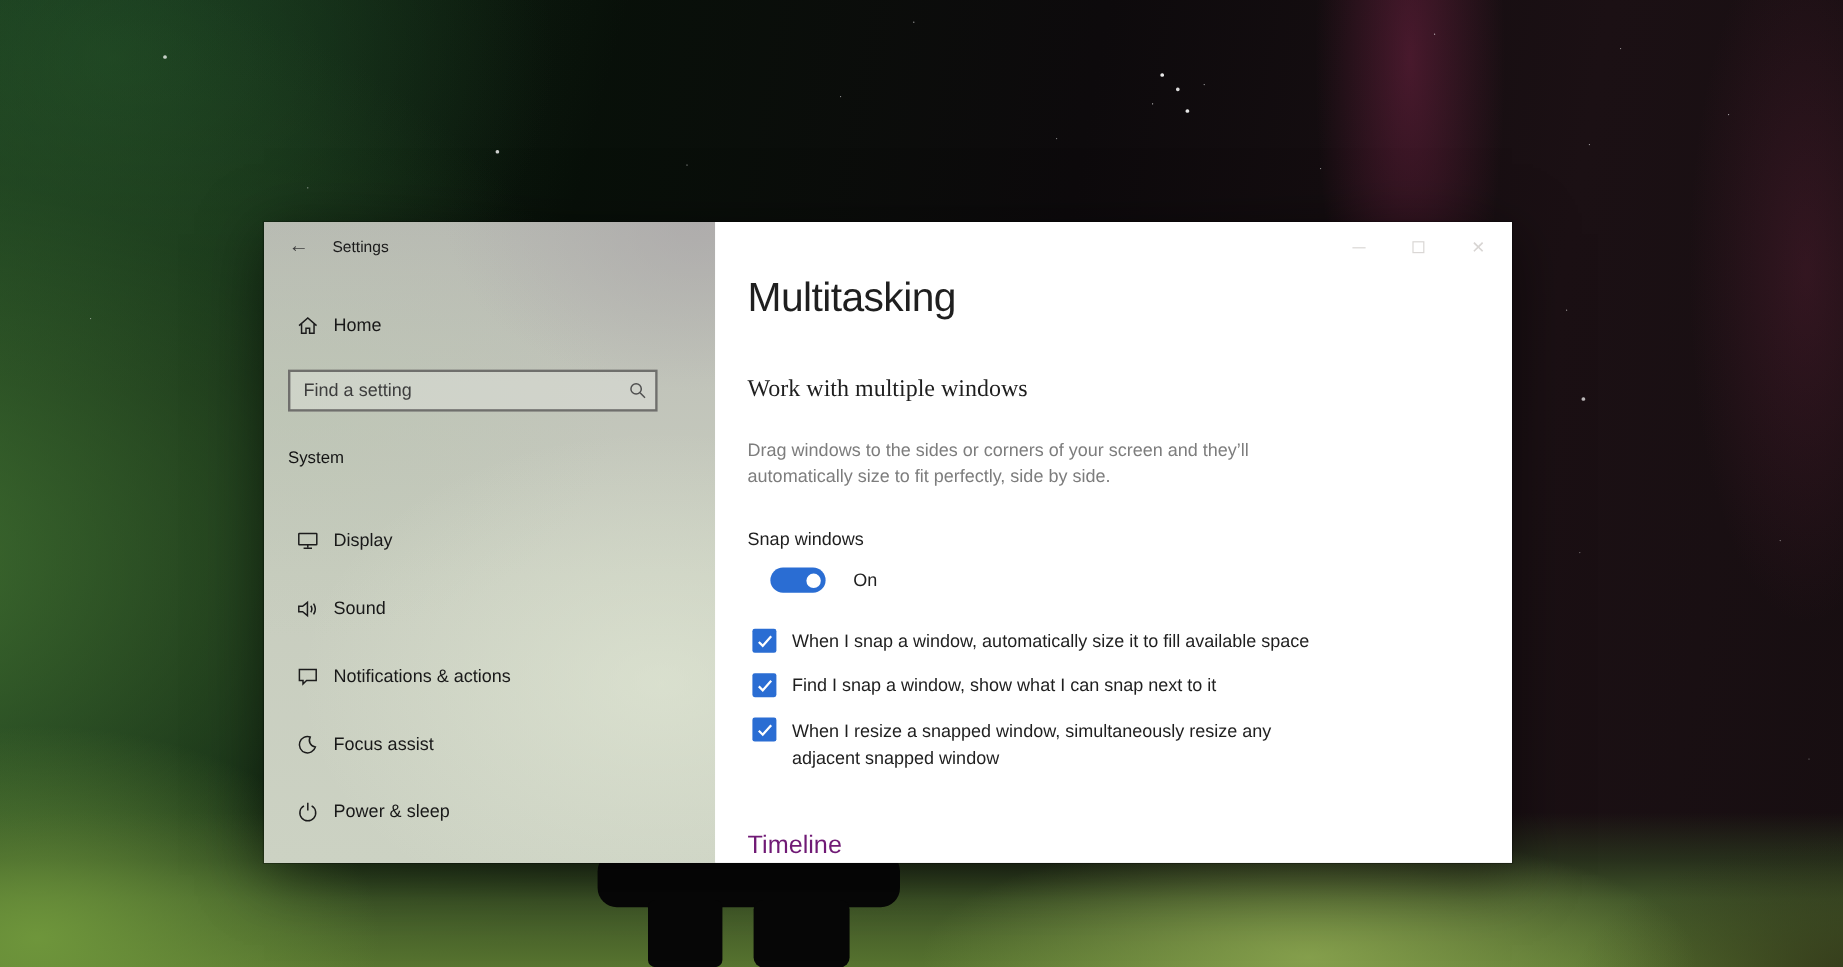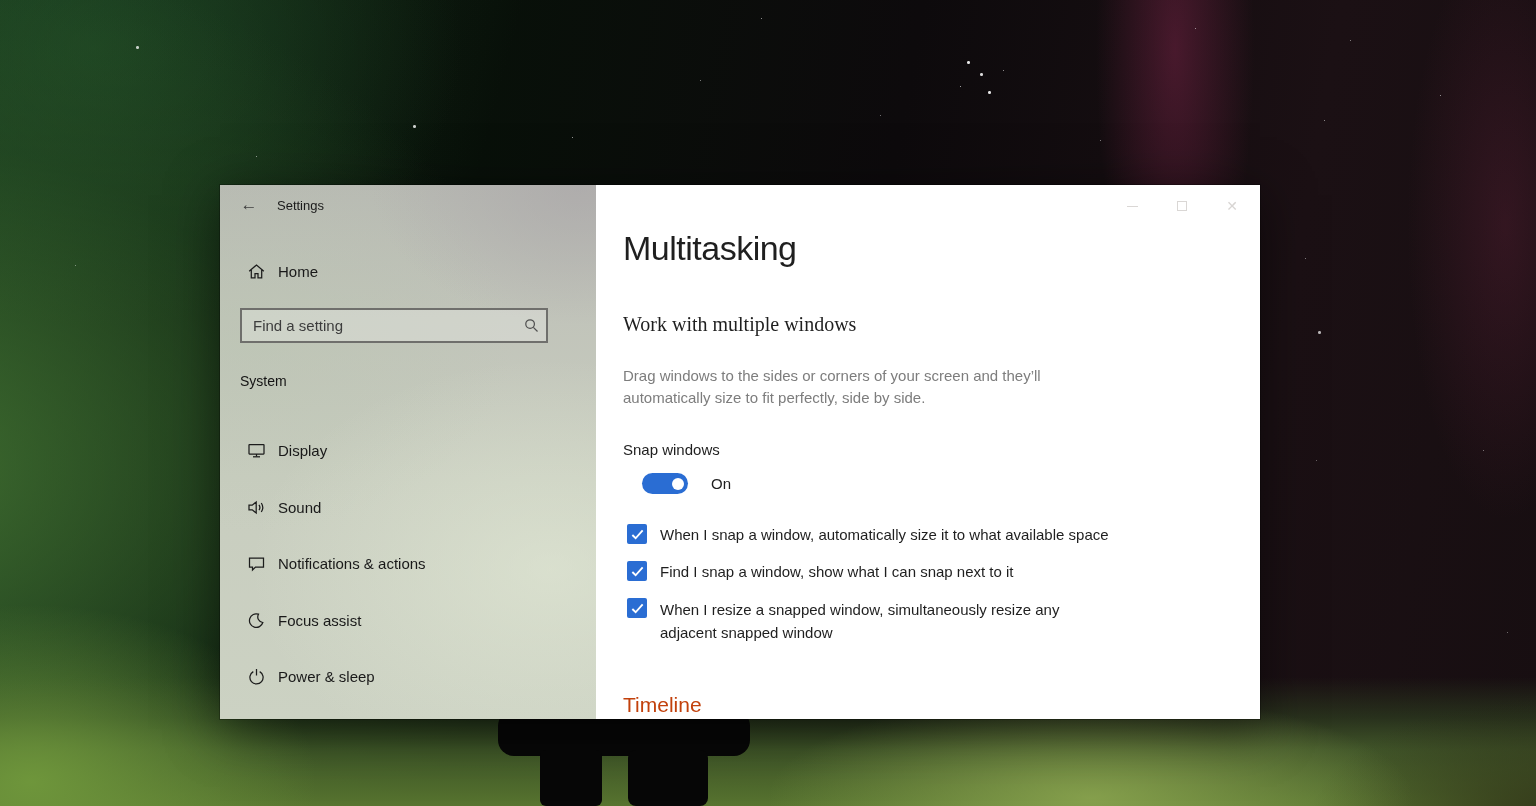--- a/index.html
+++ b/index.html
@@ -95,21 +95,21 @@
   .toggle { position:relative; width:46px; height:21px; border-radius:11px; background:var(--accent); cursor:default; }
   .toggle .knob { position:absolute; right:4px; top:4.5px; width:12px; height:12px; border-radius:50%; background:#ffffff; }
   .toggle-state { font-size:15px; color:#1f1f1f; }
 
   .check-row { position:absolute; left:31px; display:flex; gap:13px; align-items:flex-start; }
   .checkbox { width:20px; height:20px; flex:0 0 20px; background:var(--accent); border-radius:2px; display:flex; align-items:center; justify-content:center; cursor:default; }
   .checkbox svg { stroke:#ffffff; fill:none; stroke-width:2; }
   .check-label { font-size:15px; line-height:21px; color:#1f1f1f; max-width:455px; padding-top:0px; }
   .row3 .check-label { line-height:23px; }
 
-  .next-section { position:absolute; left:27px; top:508px; font-size:21px; font-weight:400; color:#c2410c; }
+  .next-section { position:absolute; left:27px; top:508px; font-size:21px; font-weight:400; color:#701a75; }
 </style>
 </head>
 <body>
 
 <div class="desktop">
   <div class="stars"></div>
   <svg class="inukshuk" width="310" height="118" viewBox="0 0 310 118">
     <g fill="#070707">
       <ellipse cx="95" cy="16" rx="30" ry="16"></ellipse>
       <ellipse cx="152" cy="14" rx="38" ry="18"></ellipse>
@@ -229,21 +229,21 @@
       </div>
       <span class="toggle-state">On</span>
     </div>
 
     <div class="check-row" style="top:339px;">
       <div class="checkbox">
         <svg viewBox="0 0 16 16" width="15" height="15">
             <polyline points="2.5,8.5 6,12 13.5,3.5"></polyline>
           </svg>
       </div>
-      <span class="check-label">When I snap a window, automatically size it to what available space</span>
+      <span class="check-label">When I snap a window, automatically size it to fill available space</span>
     </div>
 
     <div class="check-row" style="top:376px;">
       <div class="checkbox">
         <svg viewBox="0 0 16 16" width="15" height="15">
             <polyline points="2.5,8.5 6,12 13.5,3.5"></polyline>
           </svg>
       </div>
       <span class="check-label">Find I snap a window, show what I can snap next to it</span>
     </div>

